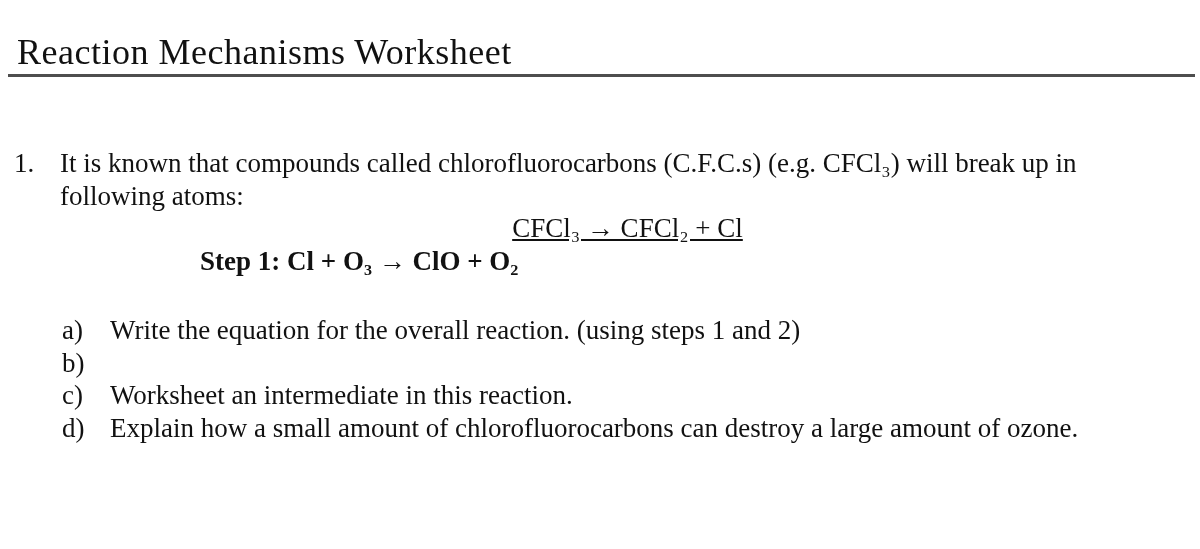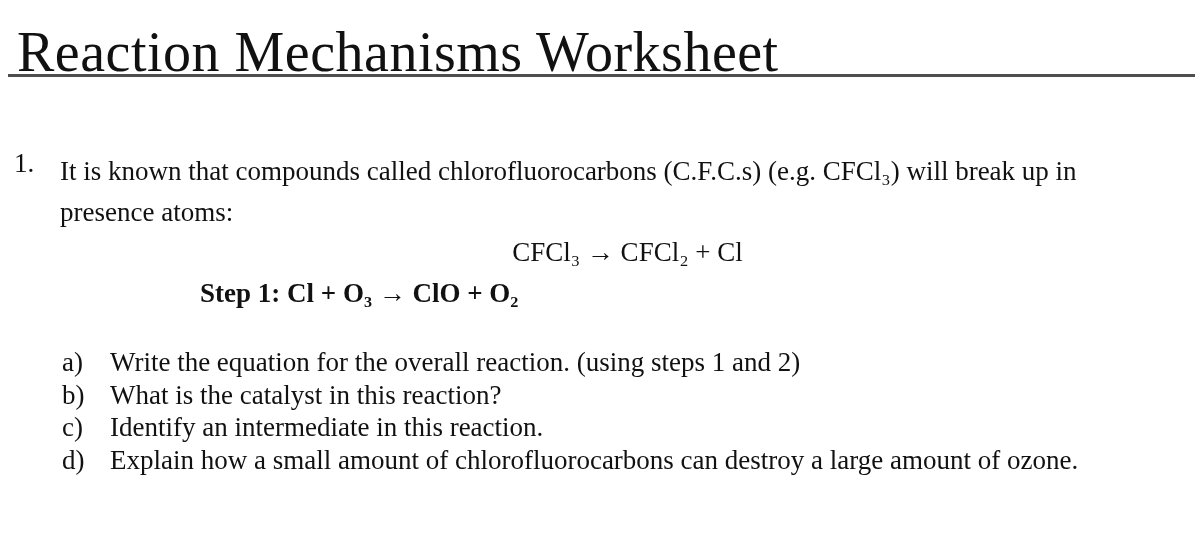--- a/index.html
+++ b/index.html
@@ -11,69 +11,68 @@
   .page{
     position:relative;
     width:1200px;height:549px;
     background:var(--bg-color);
     color:var(--text-color);
     font-family:"Liberation Serif","DejaVu Serif",serif;
     overflow:hidden;
   }
   .title{
     position:absolute;left:17px;top:26px;margin:0;
-    font-size:56px;font-weight:normal;line-height:52px;
+    font-size:36px;font-weight:normal;line-height:52px;
     white-space:nowrap;letter-spacing:0.5px;
   }
   .rule{
     position:absolute;left:8px;right:5px;top:74px;height:3px;
     background:var(--rule-color);
   }
   .qbody{
     position:absolute;left:0;top:147px;right:30px;
     font-size:27px;line-height:32.7px;
   }
   .qnum{
     position:absolute;left:14px;top:0;
   }
   .qcontent{margin-left:60px;}
-  .line{white-space:nowrap;margin-top:8px;}
-  .equation{text-align:center;margin-left:25px;}
+  .line{white-space:nowrap;}
+  .equation{text-align:center;margin-left:25px;text-decoration:underline;}
   .step{padding-left:140px;font-weight:bold;}
   .spacer{height:36px;}
   .subq{display:flex;}
   .sublabel{flex:0 0 48px;padding-left:2px;}
   .subtext{white-space:nowrap;text-align:center;}
 </style>
 </head>
 <body>
 
 <div class="page">
   <h1 class="title">Reaction Mechanisms Worksheet</h1>
   <div class="rule"></div>
 
   <div class="qbody">
     <span class="qnum">1.</span>
     <div class="qcontent">
       <div class="line">It is known that compounds called chlorofluorocarbons (C.F.C.s) (e.g. CFCl₃) will break up in</div>
-      <div class="line">presence atoms:</div>
+      <div class="line">following atoms:</div>
       <div class="line equation">CFCl₃ → CFCl₂ + Cl</div>
       <div class="line step">Step 1: Cl + O₃ → ClO + O₂</div>
       <div class="spacer"></div>
       <div class="subq">
         <span class="sublabel">a)</span>
         <span class="subtext">Write the equation for the overall reaction. (using steps 1 and 2)</span>
       </div>
       <div class="subq">
         <span class="sublabel">b)</span>
-        <span class="subtext">What is the catalyst in this reaction?</span>
       </div>
       <div class="subq">
         <span class="sublabel">c)</span>
-        <span class="subtext">Identify an intermediate in this reaction.</span>
+        <span class="subtext">Worksheet an intermediate in this reaction.</span>
       </div>
       <div class="subq">
         <span class="sublabel">d)</span>
         <span class="subtext">Explain how a small amount of chlorofluorocarbons can destroy a large amount of ozone.</span>
       </div>
     </div>
   </div>
 </div>
 
 </body></html>

